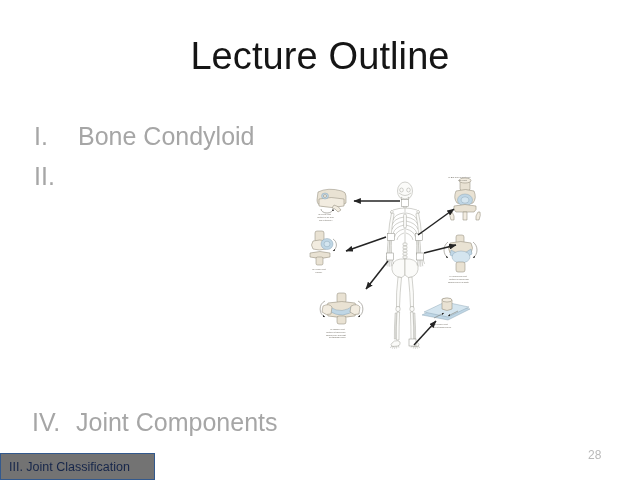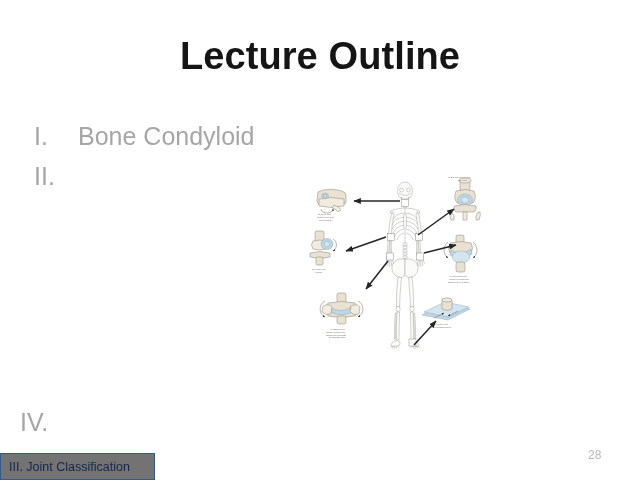--- a/index.html
+++ b/index.html
@@ -18,21 +18,21 @@
 
   
   #slide-title {
     position: absolute;
     left: 0;
     top: 33px;
     width: 640px;
     text-align: center;
     font-size: 38px;
     line-height: 46px;
-    font-weight: 700;
+    font-weight: 400;
     color: #151515;
     letter-spacing: 0.1px;
     white-space: nowrap;
   }
 
   
   #outline-list {
     position: absolute;
     left: 34px;
     top: 116px;
@@ -54,21 +54,21 @@
   }
   .outline-label {
     flex: 0 1 auto;
   }
   .outline-item.dim { color: #a6a6a6; }
   .outline-item.active { color: #0d0d0d; }
 
   
   #outline-item-4 {
     position: absolute;
-    left: 20px;
+    left: 32px;
     top: 402px;
     width: 320px;
     display: flex;
     align-items: flex-start;
     height: 40px;
     font-size: 25px;
     line-height: 40px;
     color: #a6a6a6;
     white-space: nowrap;
   }
@@ -133,20 +133,21 @@
     <span class="outline-numeral">II.</span>
   </div>
 
   <div class="outline-item active">
   </div>
 
 </div>
 
 <div id="outline-item-4">
   <span class="outline-numeral">IV.</span>
+  <span class="outline-label">Joint Components</span>
 </div>
 
 <div id="joint-figure">
 <svg width="196" height="200" viewBox="0 0 196 200" xmlns="http://www.w3.org/2000/svg">
   <defs>
     <style>
       .bone  { fill:#e9e2d3; stroke:#8a8474; stroke-width:0.5; }
       .bone2 { fill:#f2ece0; stroke:#8a8474; stroke-width:0.5; }
       .cart  { fill:#bfd6e5; stroke:#7f99ab; stroke-width:0.4; }
       .cart2 { fill:#d4e5ef; stroke:#7f99ab; stroke-width:0.4; }

